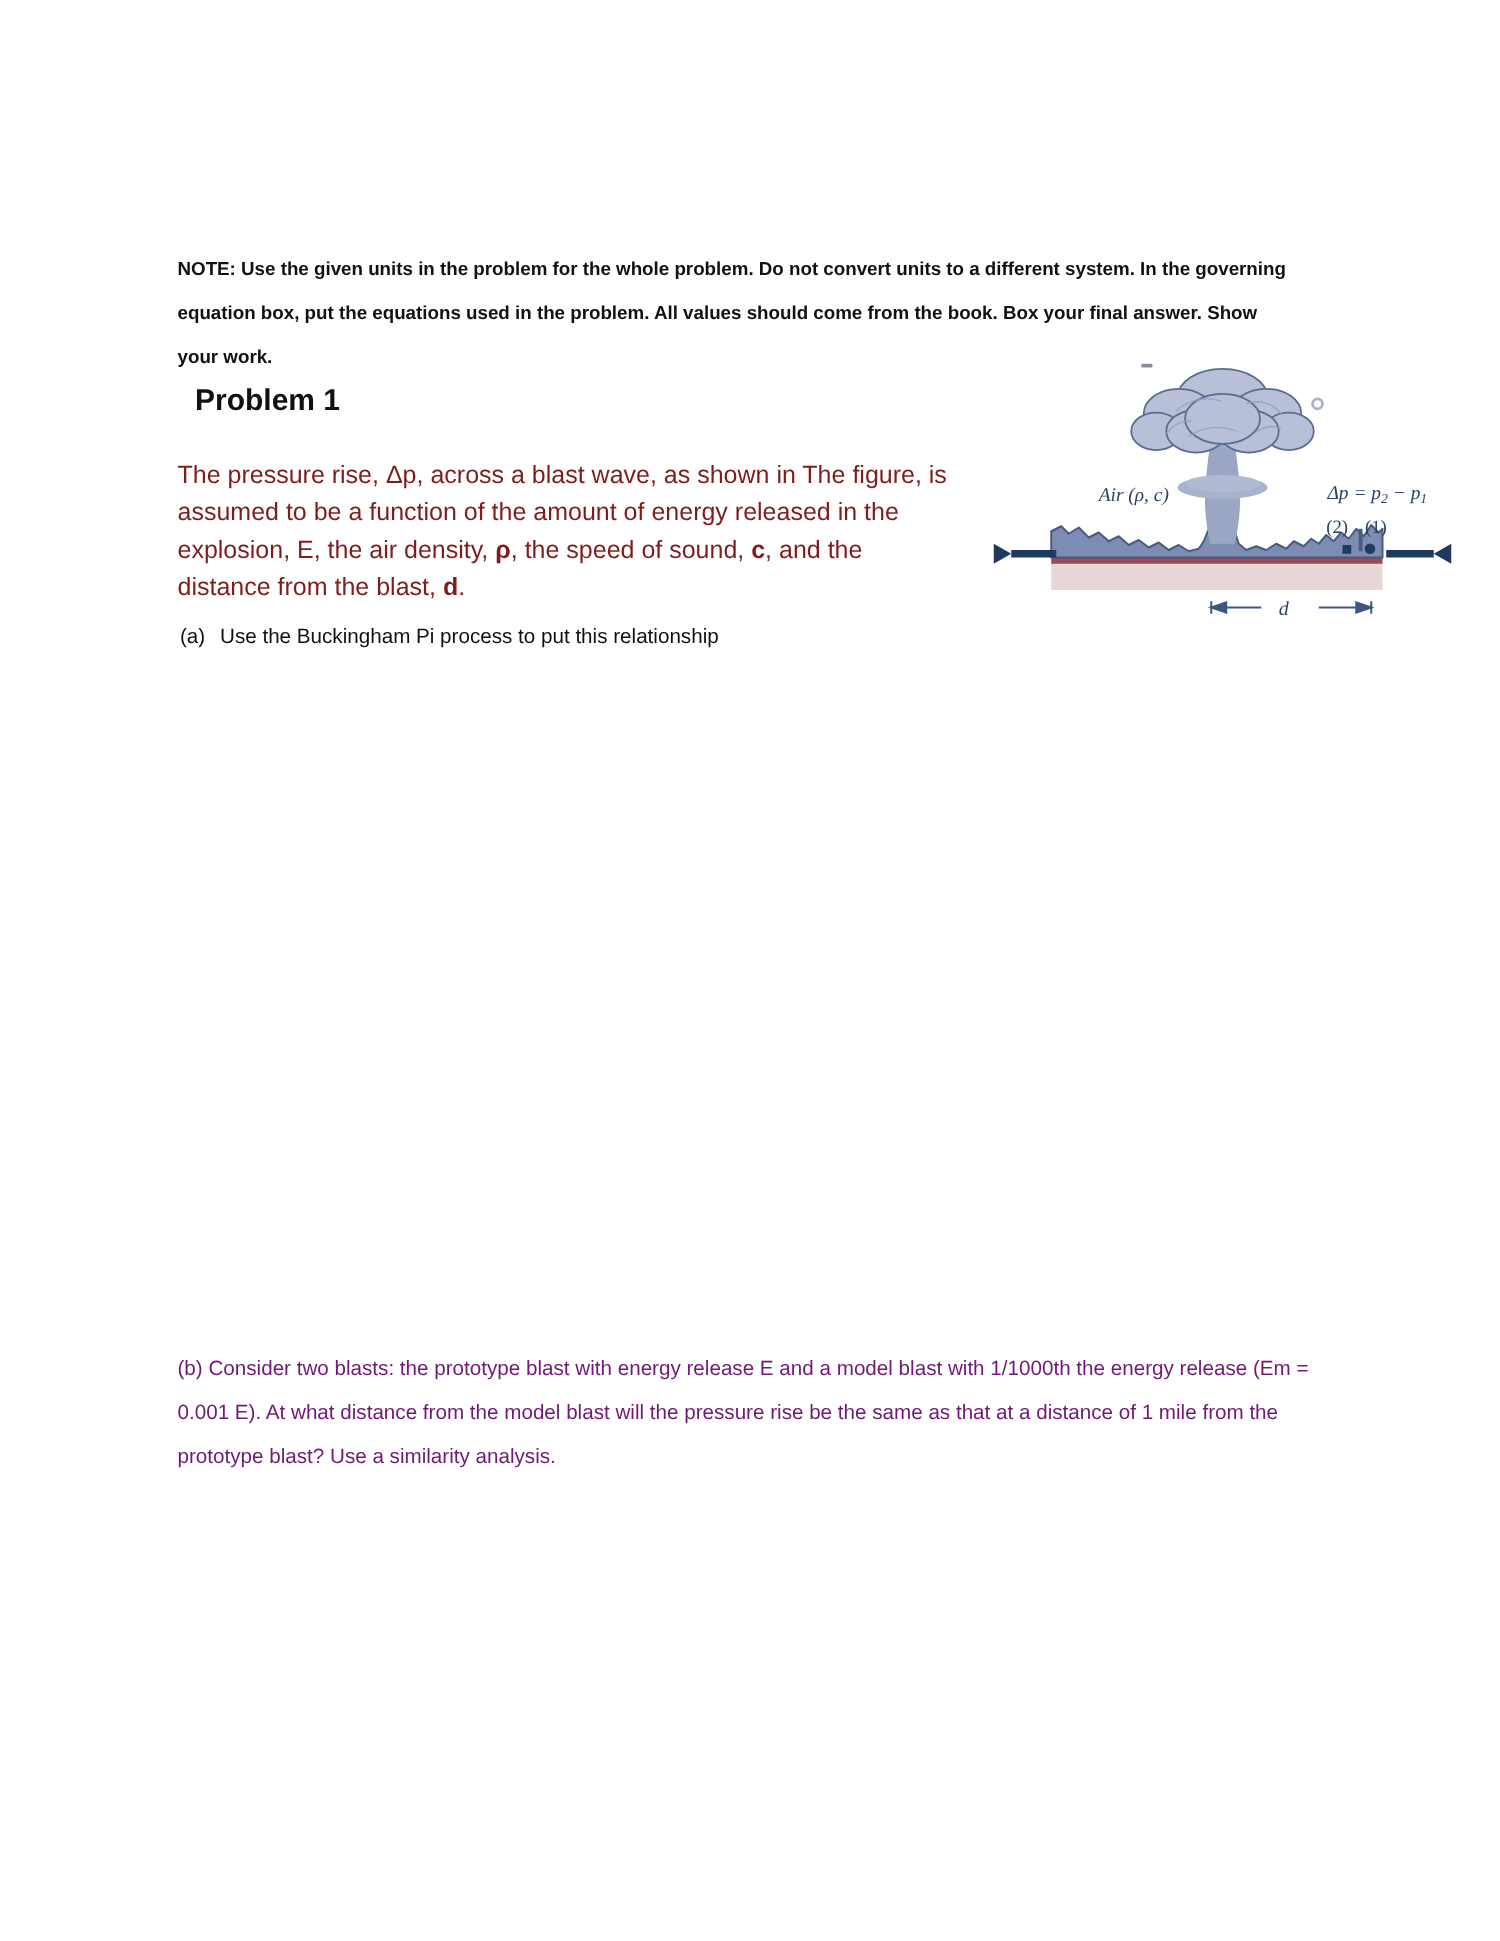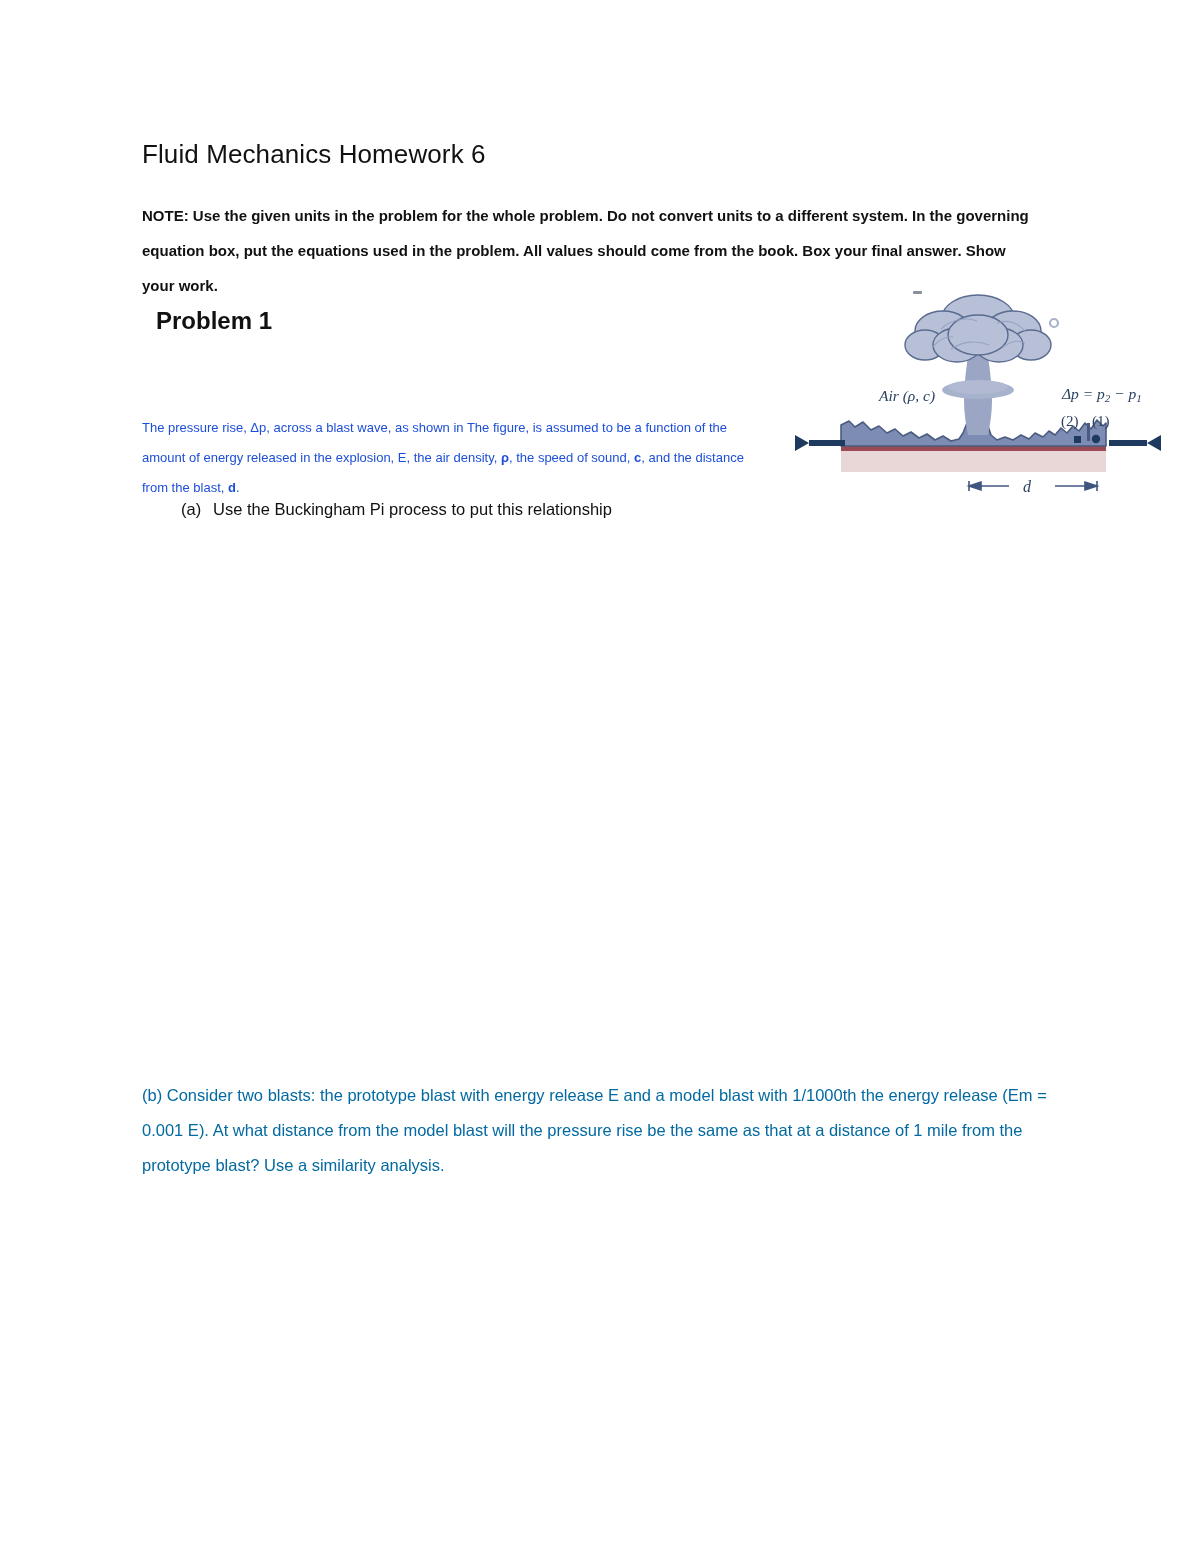--- a/index.html
+++ b/index.html
@@ -55,56 +55,54 @@
     font-weight: 700;
     color: #111111;
     white-space: nowrap;
   }
 
   .problem-body {
     position: absolute;
     left: 142px;
     top: 365px;
     width: 625px;
-    font-size: 13px;
+    font-size: 20px;
     font-weight: 400;
     line-height: 30px;
-    color: #1d4ed8;
-    margin-top: 48px;
+    color: #7f1d1d;
   }
   .problem-body b { font-weight: 700; }
 
   .item-a {
     position: absolute;
     left: 144px;
     top: 493px;
     width: 620px;
     font-size: 16.5px;
     line-height: 32px;
     color: #111111;
-    margin-left: 37px;
   }
   .item-a .a-label {
     display: inline-block;
     width: 32px;
   }
   .item-a .a-line2 {
     display: block;
     padding-left: 40px;
   }
   .item-a b { font-weight: 700; }
 
   .item-b {
     position: absolute;
     left: 142px;
     top: 1078px;
     width: 915px;
     font-size: 16.5px;
     line-height: 35px;
-    color: #0369a1;
+    color: #701a75;
   }
 
   
   .figure {
     position: absolute;
     left: 791px;
     top: 283px;
     width: 375px;
     height: 230px;
   }
@@ -118,21 +116,20 @@
     height: 3px;
     background: #8a8f9e;
     border-radius: 1px;
   }
 </style>
 </head>
 <body>
 
 <div class="page">
 
-  <div class="doc-title">Fluid Mechanics Homework 6</div>
 
   <div class="note-block">NOTE: Use the given units in the problem for the whole problem. Do not convert units to a different system. In the governing equation box, put the equations used in the problem. All values should come from the book. Box your final answer. Show your work.</div>
 
   <div class="problem-heading">Problem 1</div>
 
   <div class="problem-body">
     <span>The pressure rise, Δp, across a blast wave, as shown in The figure, is assumed to be a function of the amount of energy released in the explosion, E, the air density, </span><b>ρ</b><span>, the speed of sound, </span><b>c</b><span>, and the distance from the blast, </span><b>d</b><span>.</span>
   </div>
 
   <div class="item-a">

